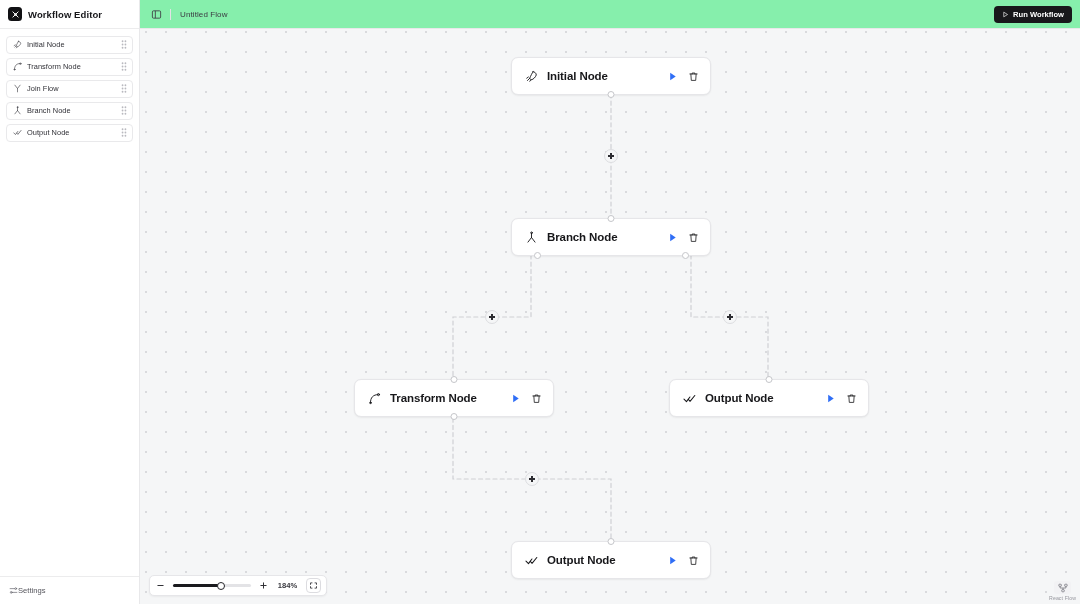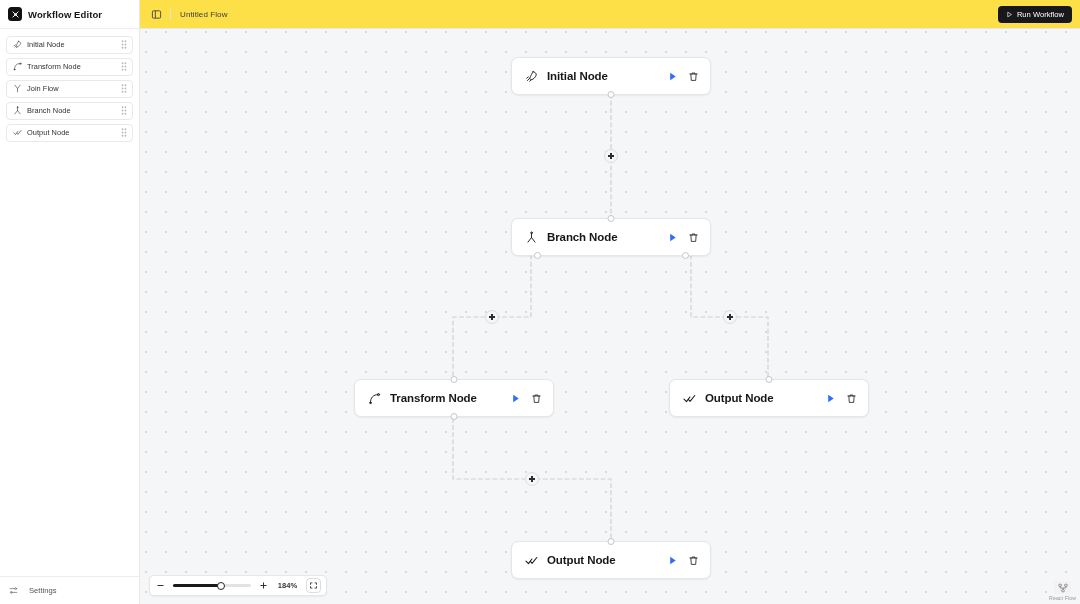--- a/index.html
+++ b/index.html
@@ -50,49 +50,49 @@
   }
   .pi-icon { width: 9px; height: 9px; flex: 0 0 9px; display: flex; align-items: center; justify-content: center; color: #4b4b50; }
   .pi-icon svg { display: block; }
   .pi-label { font-size: 7.4px; color: #2f2f35; white-space: nowrap; flex: 1; letter-spacing: .05px; }
   .pi-grip { width: 7px; height: 9px; flex: 0 0 7px; display: flex; align-items: center; justify-content: center; color: #b9b9bf; }
 
   .sidebar-footer {
     position: absolute; left: 0; bottom: 0; width: 100%;
     height: 28px;
     border-top: 1px solid #ececed;
-    display: flex; align-items: center; gap: 11px;
+    display: flex; align-items: center; gap: 0;
     padding: 0 9px;
     cursor: pointer;
   }
   .sf-label { font-size: 7.6px; color: #55555c; }
   .sf-icon { width: 9px; height: 9px; color: #6a6a71; display: flex; }
 
   
   .main { flex: 1; position: relative; height: 604px; background: #f5f6f7; }
 
   .topbar {
     position: absolute; top: 0; left: 0; right: 0; height: 29px;
-    background: #fde047;
+    background: #86efac;
     border-bottom: 1px solid #e8e8ea;
     display: flex; align-items: center;
     padding: 0 8px 0 11px;
     z-index: 40;
   }
   .panel-toggle { width: 11px; height: 11px; color: #3f3f46; cursor: pointer; display: flex; }
   .tb-divider { width: 1px; height: 11px; background: #e2e2e5; margin: 0 9px 0 8px; }
   .flow-name { font-size: 8px; color: #3b3b42; letter-spacing: .1px; }
   .run-btn {
     margin-left: auto;
     height: 17px;
     background: #18181b; color: #ffffff;
     border-radius: 4px;
     display: flex; align-items: center; gap: 4px;
     padding: 0 8px;
-    font-size: 7.6px; font-weight: 400;
+    font-size: 7.6px; font-weight: 700;
     cursor: pointer; border: none;
     white-space: nowrap;
   }
   .run-btn .play-outline { width: 7px; height: 7px; display: flex; }
 
   
   .canvas {
     position: absolute; top: 29px; left: 0; right: 0; bottom: 0;
     background-color: #f5f6f7;
     background-image: radial-gradient(circle at 1px 1px, #d9dadd 0.9px, transparent 0.9px);

